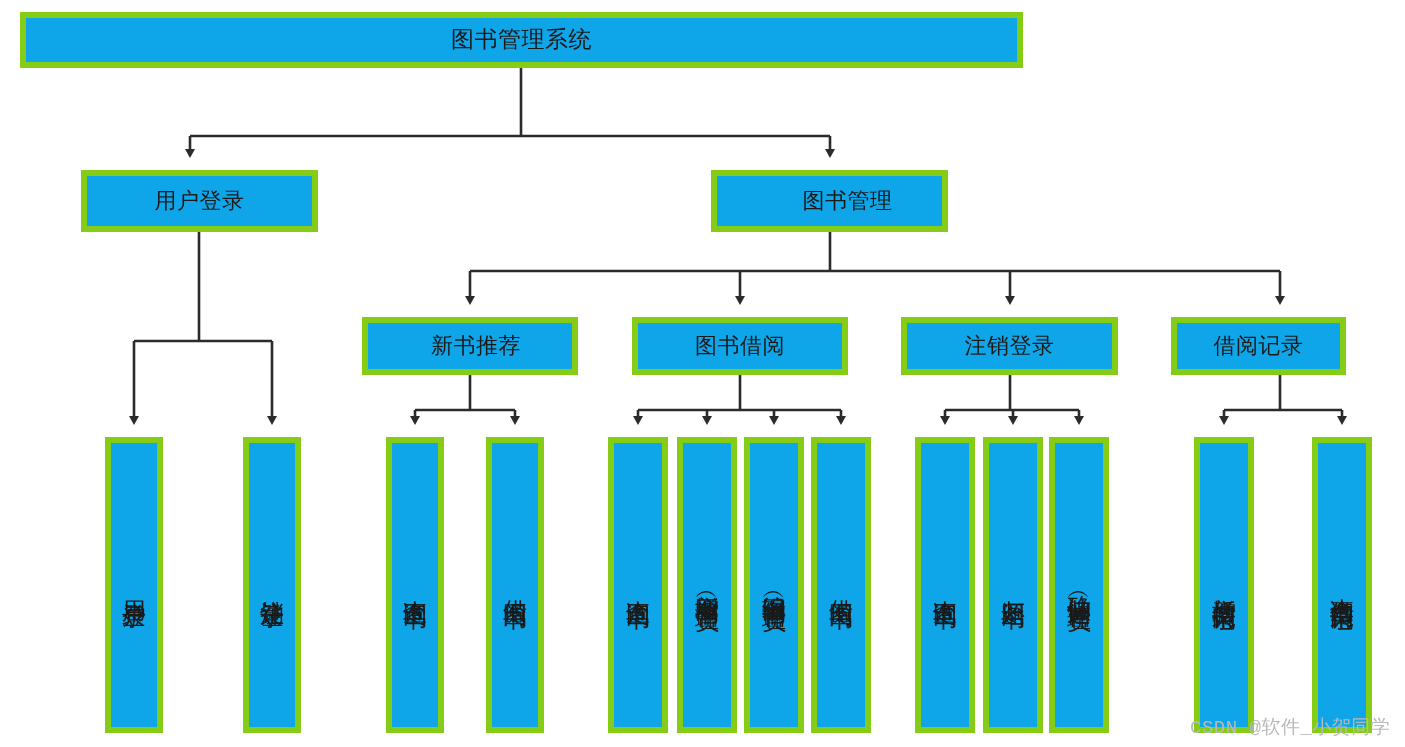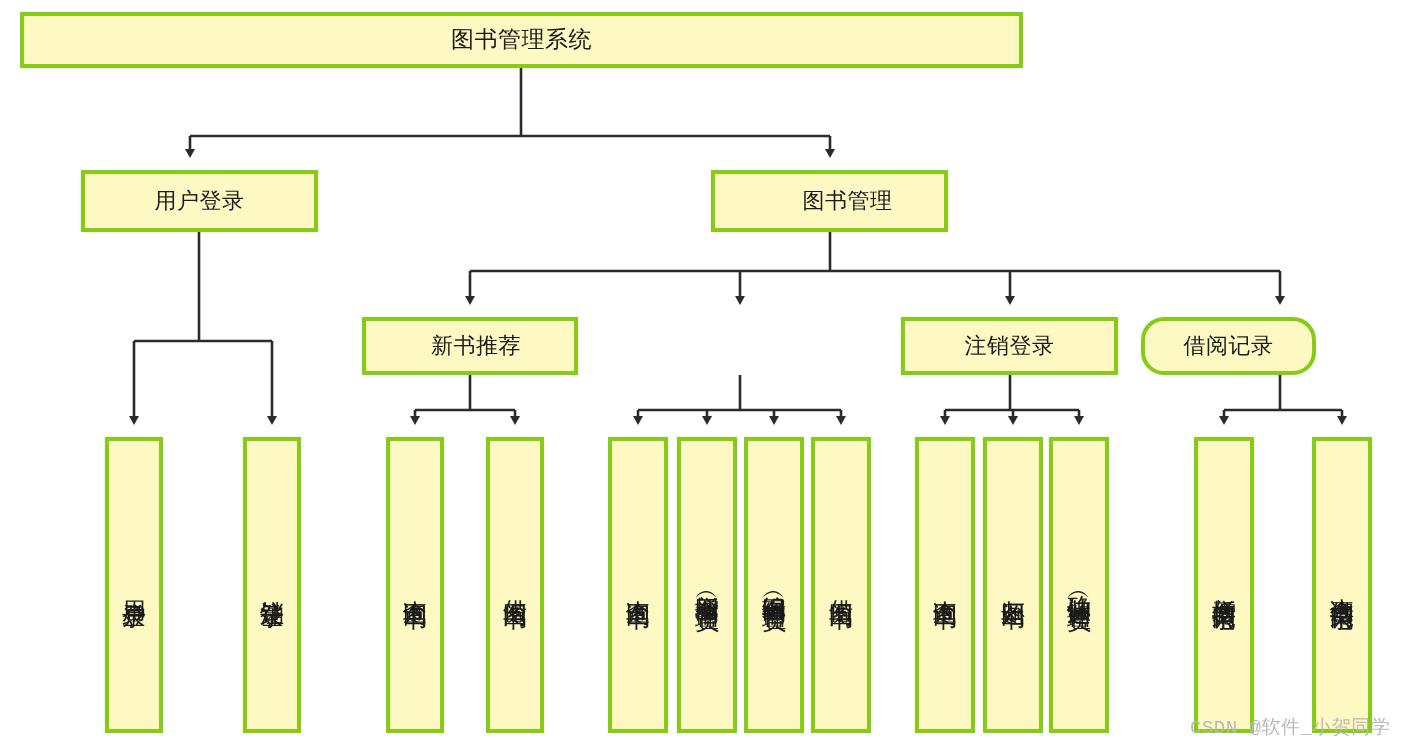--- a/index.html
+++ b/index.html
@@ -18,22 +18,22 @@
   #svg-layer {
     position: absolute;
     left: 0;
     top: 0;
     width: 1405px;
     height: 747px;
   }
   .node {
     position: absolute;
     box-sizing: border-box;
-    border: 4px solid #84cc16;
-    background: #fef9c3;
+    border: 6px solid #84cc16;
+    background: #0ea5e9;
     display: flex;
     align-items: center;
     justify-content: center;
     color: #1a1a1a;
   }
   .node-h {
     font-size: 22px;
     line-height: 1.2;
     letter-spacing: 0.5px;
     white-space: nowrap;
@@ -115,22 +115,23 @@
 
     </g>
   </svg>
 
   <div class="node node-h node-root" style="left:20px; top:12px; width:1003px; height:56px;">图书管理系统</div>
 
   <div class="node node-h" style="left:81px; top:170px; width:237px; height:62px;">用户登录</div>
   <div class="node node-h" style="left:711px; top:170px; width:237px; height:62px;padding-left:36px;">图书管理</div>
 
   <div class="node node-h" style="left:362px; top:317px; width:216px; height:58px;padding-left:12px;">新书推荐</div>
+  <div class="node node-h" style="left:632px; top:317px; width:216px; height:58px;">图书借阅</div>
   <div class="node node-h" style="left:901px; top:317px; width:217px; height:58px;">注销登录</div>
-  <div class="node node-h" style="left:1141px; top:317px; width:175px; height:58px;border-radius:23px;">借阅记录</div>
+  <div class="node node-h" style="left:1171px; top:317px; width:175px; height:58px;">借阅记录</div>
 
   <div class="node node-v" style="left:105px; top:437px; width:58px; height:296px;">用户登录</div>
   <div class="node node-v" style="left:243px; top:437px; width:58px; height:296px;">注销登录</div>
 
   <div class="node node-v" style="left:386px; top:437px; width:58px; height:296px;">查询图书</div>
   <div class="node node-v" style="left:486px; top:437px; width:58px; height:296px;">借阅图书</div>
 
   <div class="node node-v" style="left:608px; top:437px; width:60px; height:296px;">查询图书</div>
   <div class="node node-v" style="left:677px; top:437px; width:60px; height:296px;">新增图书（管理员）</div>
   <div class="node node-v" style="left:744px; top:437px; width:60px; height:296px;">编辑图书（管理员）</div>

